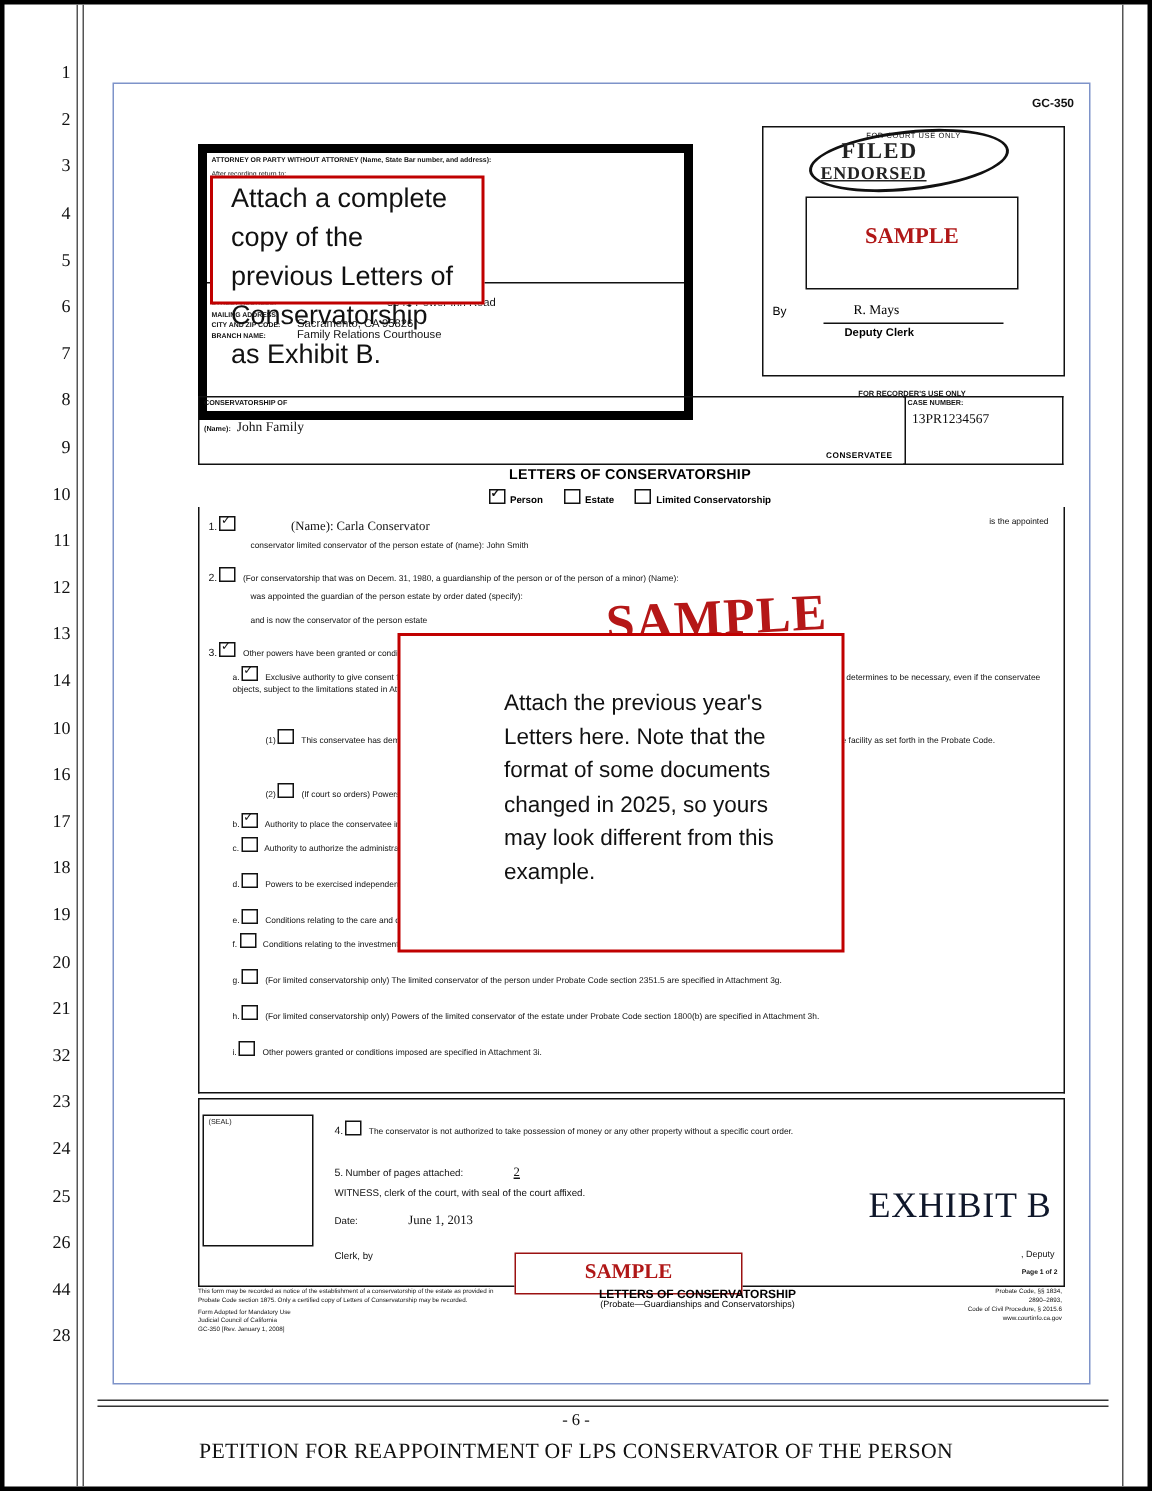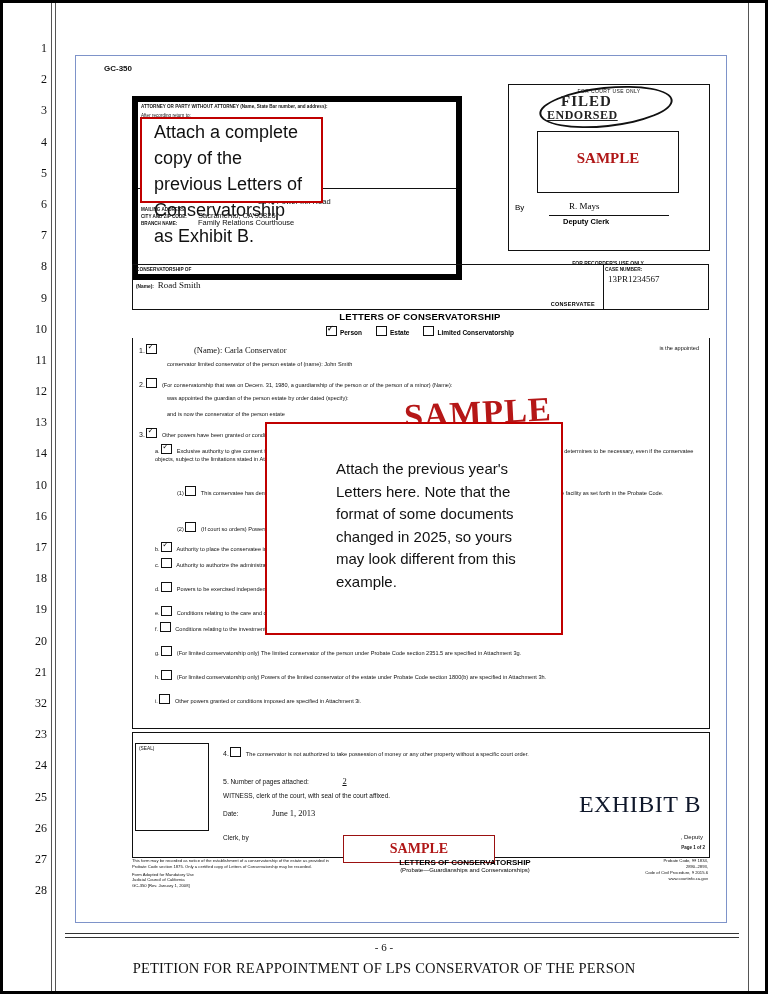--- a/index.html
+++ b/index.html
@@ -24,21 +24,21 @@
   .footer-rule2{position:absolute;left:62px;right:26px;top:934px;height:1px;background:#333;}
   .pagenum{position:absolute;left:0;right:0;top:938px;text-align:center;font-size:11px;color:#111;}
   .foot-title{position:absolute;left:0;right:0;top:957px;text-align:center;font-size:14.5px;color:#111;letter-spacing:.2px;}
 
   
   .form{
     position:absolute;left:72px;top:52px;width:650px;height:866px;
     border:1px solid #7e93c9;background:#fff;
   }
   .form-inner{position:absolute;left:28px;top:8px;right:10px;bottom:6px;}
-  .gc350{position:absolute;left:0;right:0;top:0;text-align:left;font-family:"Liberation Sans",sans-serif;font-size:8px;font-weight:bold;color:#111;}
+  .gc350{position:absolute;left:0;right:0;top:0;text-align:right;font-family:"Liberation Sans",sans-serif;font-size:8px;font-weight:bold;color:#111;}
 
   
   .attybox{position:absolute;left:28px;top:20px;width:318px;height:172px;border:6px solid #000000;margin-top:12px;}
   .attybox .lbl{font-family:"Liberation Sans",sans-serif;font-size:4.6px;font-weight:bold;color:#111;padding:2px 3px 0 3px;line-height:1.5;}
   .atty-name{font-family:"Liberation Sans",sans-serif;font-size:8px;color:#111;padding:1px 0 0 8px;letter-spacing:.2px;}
   .atty-line{font-family:"Liberation Sans",sans-serif;font-size:7px;color:#111;padding:0 0 0 8px;}
   .atty-small{font-family:"Liberation Sans",sans-serif;font-size:4.6px;font-weight:bold;color:#111;padding:1px 3px;}
   .hr{height:1px;background:#111;margin:1px 0;}
   .court-label{font-family:"Liberation Sans",sans-serif;font-size:4.6px;font-weight:bold;color:#111;padding:1px 3px;}
   .court-val{font-family:"Liberation Sans",sans-serif;font-size:7.5px;color:#111;}
@@ -125,21 +125,21 @@
     <div>17</div>
     <div>18</div>
     <div>19</div>
     <div>20</div>
     <div>21</div>
     <div>32</div>
     <div>23</div>
     <div>24</div>
     <div>25</div>
     <div>26</div>
-    <div>27</div>
+    <div>44</div>
     <div>28</div>
   </div>
 
   <div class="form">
     <div class="form-inner">
 
       <div class="gc350">GC-350</div>
 
       <div class="attybox">
         <div class="lbl">ATTORNEY OR PARTY WITHOUT ATTORNEY (Name, State Bar number, and address):</div>
@@ -175,21 +175,21 @@
         <div class="rmays">R. Mays</div>
         <div class="stamp-ul"></div>
         <div class="deputy">Deputy Clerk</div>
       </div>
       <div class="recorders">FOR RECORDER'S USE ONLY</div>
 
       <div class="consbox">
         <div class="tiny">CONSERVATORSHIP OF</div>
         <div style="padding-left:3px;">
           <span class="tiny" style="padding:0;">(Name):</span>
-          <span class="val">Road Smith</span>
+          <span class="val">John Family</span>
         </div>
         <div class="conservatee">CONSERVATEE</div>
       </div>
       <div class="casebox">
         <div class="tiny">CASE NUMBER:</div>
         <div class="val" style="padding-left:6px;">13PR1234567</div>
       </div>
 
       <div class="title">LETTERS OF CONSERVATORSHIP</div>
       <div class="typerow">

